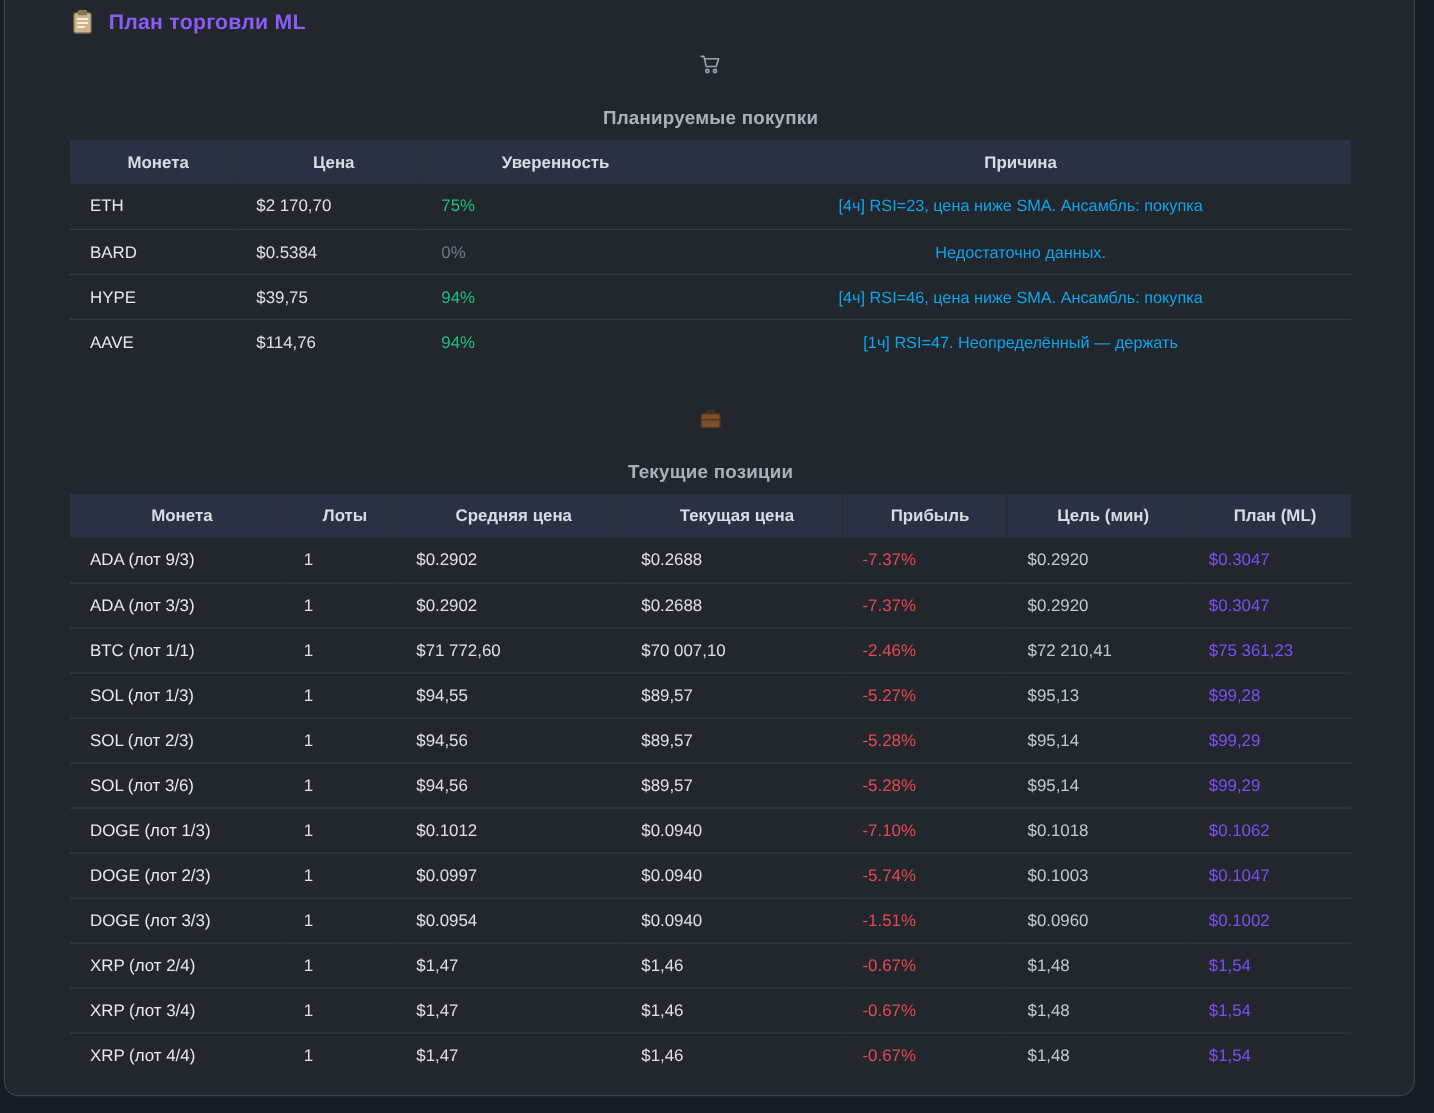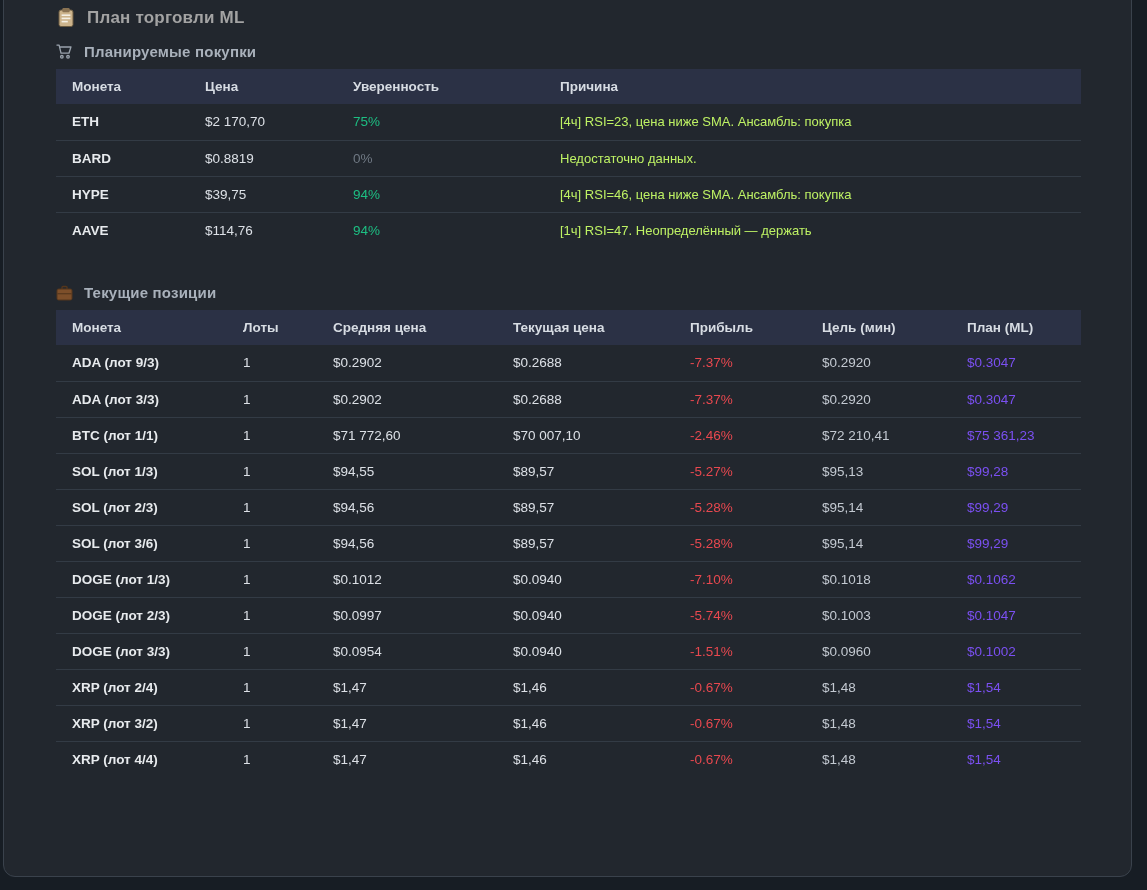--- a/index.html
+++ b/index.html
@@ -12,45 +12,45 @@
   .card {
     position:absolute; left:3px; top:-14px;
     width:1129px; height:891px;
     background:#22272e;
     border:1px solid #3a424c;
     border-radius:12px;
   }
   .content { padding:20px 50px 0 52px; }
 
   .title-row { display:flex; align-items:center; gap:11px; }
-  .title-row h1 { font-size:17px; font-weight:700; color:#a3a3a3; letter-spacing:.2px; }
-
-  .section-head { display:flex; align-items:center; gap:11px; margin-top:15px; }
+  .title-row h1 { font-size:17px; font-weight:700; color:#8b5cf6; letter-spacing:.2px; }
+
+  .section-head { display:flex; align-items:center; gap:26px; margin-top:15px;flex-direction:column; }
   .section-head .label { font-size:15px; font-weight:700; color:#a9b1bb; letter-spacing:.2px; }
   .section-head.second { margin-top:36px; }
 
   table { width:100%; border-collapse:collapse; table-layout:fixed; margin-top:9px; }
   thead tr { background:#2b3145; height:35px; }
   th {
-    text-align:left; font-size:13.5px; font-weight:700; color:#d7dce3;
+    text-align:center; font-size:13.5px; font-weight:700; color:#d7dce3;
     padding:0 8px 0 16px; white-space:nowrap; overflow:hidden;
   }
   tbody tr { height:36px; }
   tbody tr + tr td { border-top:1px solid #333b45; }
   td {
     font-size:13.5px; color:#dce0e6; padding:0 8px 0 16px;
     white-space:nowrap; overflow:hidden; vertical-align:middle;
   }
-  td.coin { font-weight:700; color:#e7eaed; }
+  td.coin { font-weight:400; color:#e7eaed; }
   td.pos { color:var(--positive,#1dbf83); }
   td.mut { color:var(--muted,#6f7883); }
   td.neg { color:var(--negative,#e8484f); }
   td.ml  { color:var(--target-ml,#7b50f2); }
   td.dim { color:var(--target-min,#c3c9d1); }
-  td.reason { color:#bef264; font-size:13px; }
+  td.reason { color:#0ea5e9; font-size:13px;text-align:center; }
 
   .icon { display:inline-flex; align-items:center; justify-content:center; flex:0 0 auto; }
 </style>
 </head>
 <body>
 
 <div class="card">
   <div class="content">
 
     <div class="title-row">
@@ -94,21 +94,21 @@
       </thead>
       <tbody id="purchases-body">
           <tr>
             <td class="coin">ETH</td>
             <td>$2 170,70</td>
             <td class="pos">75%</td>
             <td class="reason">[4ч] RSI=23, цена ниже SMA. Ансамбль: покупка</td>
           </tr>
           <tr>
             <td class="coin">BARD</td>
-            <td>$0.8819</td>
+            <td>$0.5384</td>
             <td class="mut">0%</td>
             <td class="reason">Недостаточно данных.</td>
           </tr>
           <tr>
             <td class="coin">HYPE</td>
             <td>$39,75</td>
             <td class="pos">94%</td>
             <td class="reason">[4ч] RSI=46, цена ниже SMA. Ансамбль: покупка</td>
           </tr>
           <tr>
@@ -237,21 +237,21 @@
           <tr>
             <td class="coin">XRP (лот 2/4)</td>
             <td>1</td>
             <td>$1,47</td>
             <td>$1,46</td>
             <td class="neg">-0.67%</td>
             <td class="dim">$1,48</td>
             <td class="ml">$1,54</td>
           </tr>
           <tr>
-            <td class="coin">XRP (лот 3/2)</td>
+            <td class="coin">XRP (лот 3/4)</td>
             <td>1</td>
             <td>$1,47</td>
             <td>$1,46</td>
             <td class="neg">-0.67%</td>
             <td class="dim">$1,48</td>
             <td class="ml">$1,54</td>
           </tr>
           <tr>
             <td class="coin">XRP (лот 4/4)</td>
             <td>1</td>

